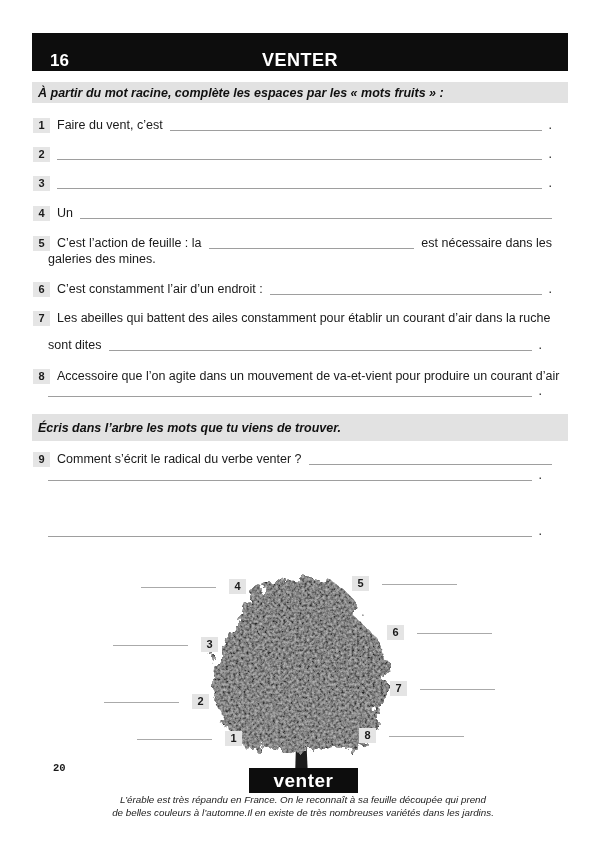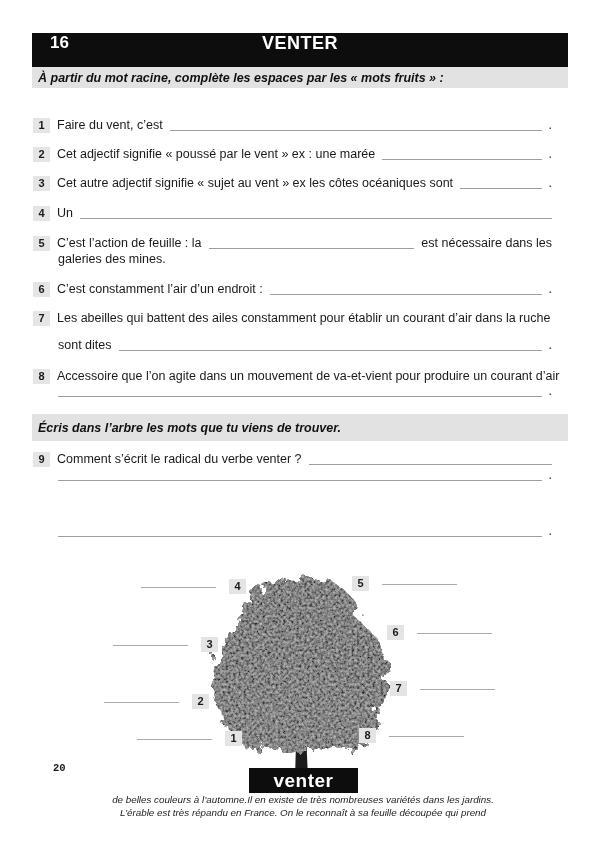--- a/index.html
+++ b/index.html
@@ -1,36 +1,36 @@
 <!DOCTYPE html>
 <html><head>
 <meta charset="utf-8">
 <style>
   html,body{margin:0;padding:0;background:#fff;}
   .page{position:relative;width:601px;height:850px;background:#fff;overflow:hidden;
         font-family:"Liberation Sans","DejaVu Sans",sans-serif;color:#1a1a1a;}
 
   
   .hdr{position:absolute;left:32px;top:33px;width:536px;height:38px;background:#0d0d0d;
-       display:flex;align-items:flex-start;}
+       display:flex;align-items:flex-end;}
   .hdr-num{color:#fff;font-weight:bold;font-size:17px;margin-left:18px;z-index:2;}
   .hdr-title{position:absolute;left:0;right:0;text-align:center;color:#fff;font-weight:bold;
              font-size:18px;letter-spacing:.5px;}
 
   
   .ibar{position:absolute;left:32px;width:536px;background:#e2e2e2;
         font-weight:bold;font-style:italic;font-size:12.5px;color:#111;
         display:flex;align-items:center;padding-left:6px;box-sizing:border-box;}
-  .ibar1{top:67px;height:21px;}
+  .ibar1{top:82px;height:21px;}
   .ibar2{top:414px;height:27px;}
 
   
   .q-row{position:absolute;left:33px;width:519px;display:flex;align-items:flex-end;
          column-gap:7px;font-size:12.5px;line-height:15px;height:15px;}
-  .q-cont{left:58px;width:494px;}
+  .q-cont{left:48px;width:494px;}
   .q-badge{background:#e5e5e5;font-weight:bold;font-size:11px;line-height:15px;height:15px;
            min-width:17px;text-align:center;flex-shrink:0;padding:0 1px;box-sizing:border-box;}
   .q-text{white-space:nowrap;}
   .q-line{flex:1 1 auto;border-bottom:1px solid #9e9e9e;height:1px;margin-bottom:2px;min-width:30px;}
   .q-dot{flex:0 0 auto;}
 
   
   .tree-svg{position:absolute;left:160px;top:560px;z-index:1;}
   .tlabel{position:absolute;display:flex;align-items:center;z-index:2;}
   .t-badge{background:#e4e4e4;font-weight:bold;font-size:11px;width:17px;height:15px;
@@ -66,28 +66,26 @@
 
   <div class="q-row" style="top:118px">
     <span class="q-badge">1</span>
     <span class="q-text">Faire du vent, c’est</span>
     <span class="q-line"></span>
     <span class="q-dot">.</span>
   </div>
 
   <div class="q-row" style="top:147px">
     <span class="q-badge">2</span>
-    <span class="q-text">Cet adjectif signifie  « poussé par le vent » ex : une marée</span>
     <span class="q-line"></span>
     <span class="q-dot">.</span>
   </div>
 
   <div class="q-row" style="top:176px">
     <span class="q-badge">3</span>
-    <span class="q-text">Cet autre adjectif signifie  « sujet au vent » ex les côtes océaniques sont</span>
     <span class="q-line"></span>
     <span class="q-dot">.</span>
   </div>
 
   <div class="q-row" style="top:206px">
     <span class="q-badge">4</span>
     <span class="q-text">Un</span>
     <span class="q-line"></span>
   </div>
 
@@ -204,19 +202,19 @@
   <div class="tlabel tl8">
     <span class="t-badge">8</span>
     <span class="t-line lw gapR"></span>
   </div>
 
   <div class="root-box">
     <span>venter</span>
   </div>
 
   <div class="caption">
+    <div>L’érable est très répandu en France. On le reconnaît à sa feuille découpée qui prend</div>
     <div>de belles couleurs à l’automne.Il en existe de très nombreuses variétés dans les jardins.</div>
-    <div>L’érable est très répandu en France. On le reconnaît à sa feuille découpée qui prend</div>
   </div>
 
   <div class="pagenum">20</div>
 
 </div>
 
 </body></html>

